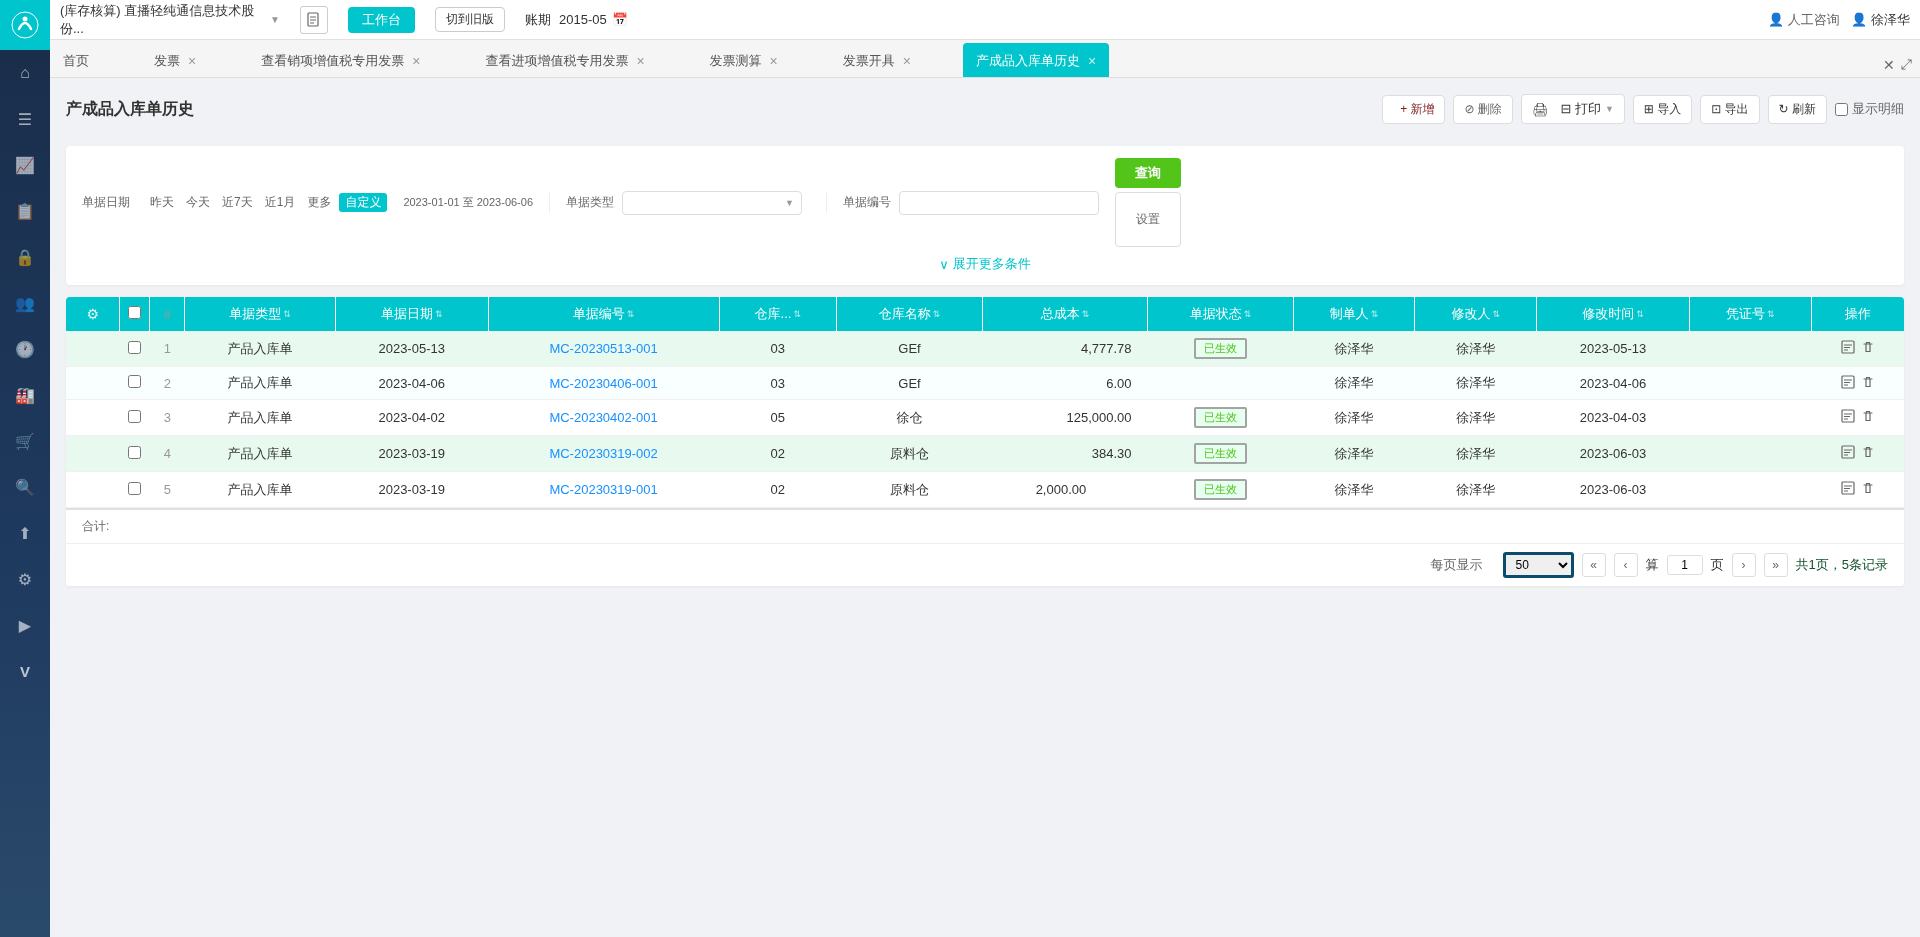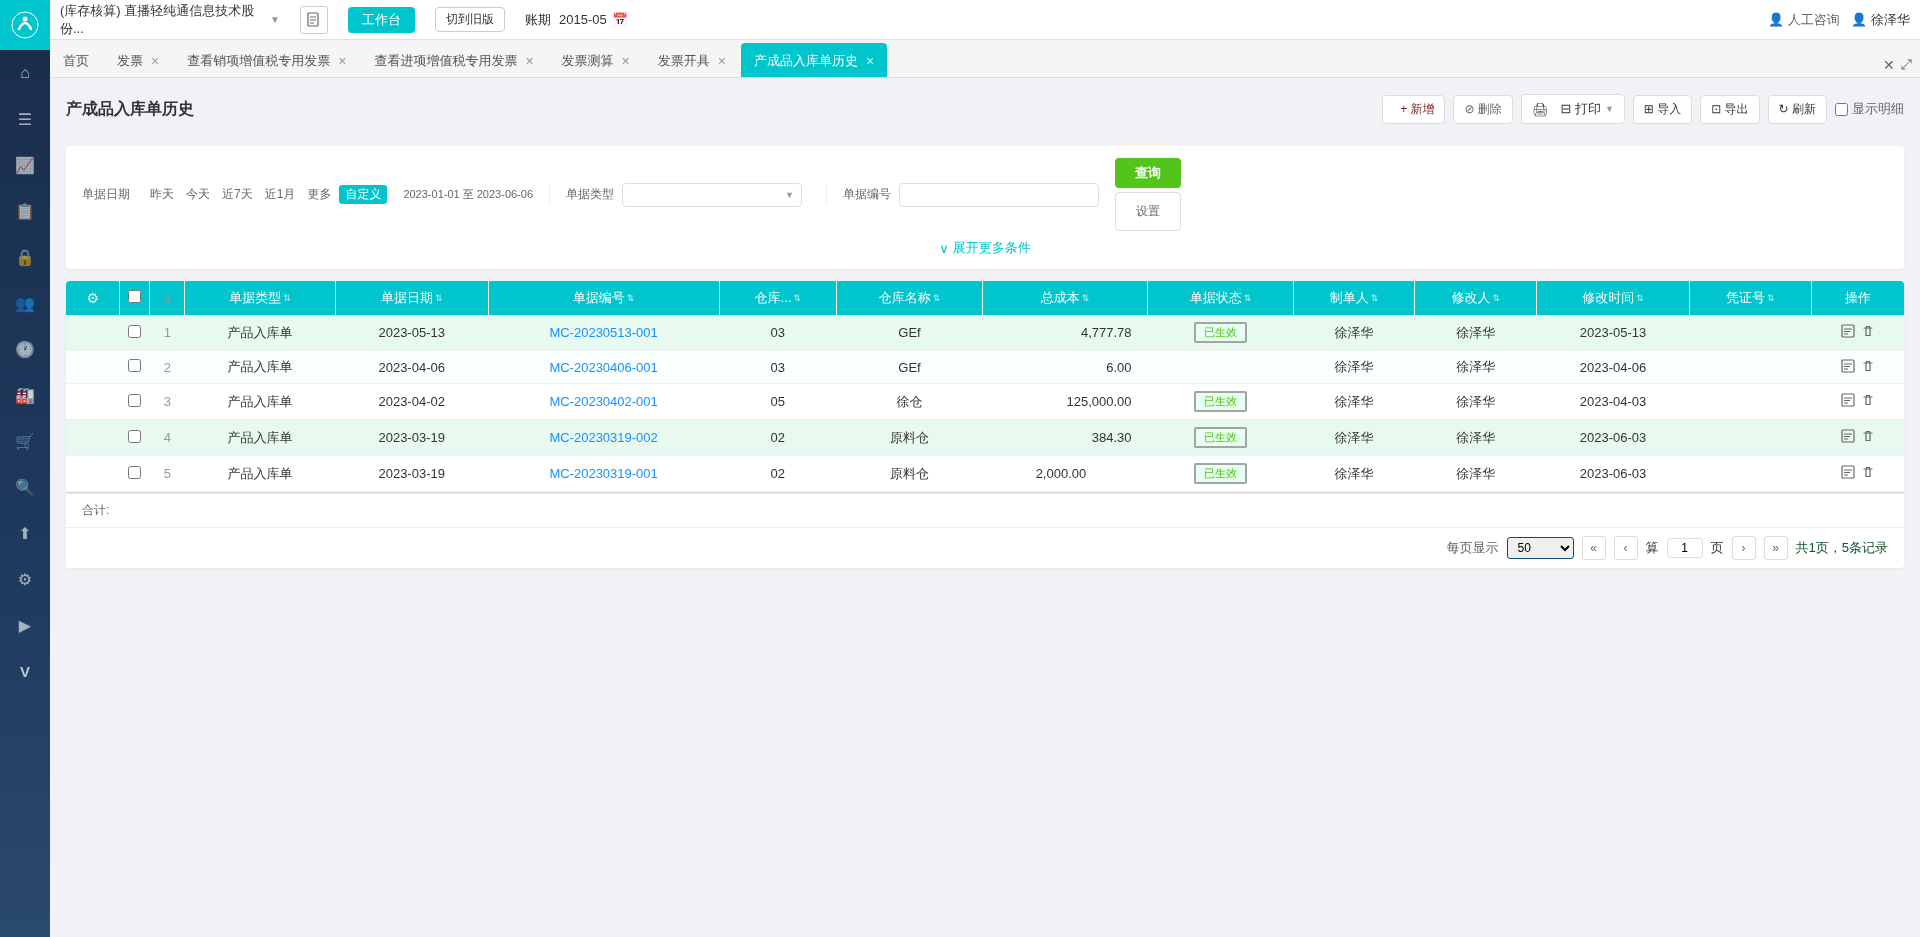--- a/index.html
+++ b/index.html
@@ -112,20 +112,21 @@
     
     .tabbar {
       height: 38px;
       background: #f5f5f5;
       border-bottom: 1px solid #ddd;
       display: flex;
       align-items: flex-end;
       padding-left: 0;
       flex-shrink: 0;
       overflow-x: auto;
+      gap: 37px;
     }
     .tab {
       height: 34px;
       padding: 0 12px;
       display: flex;
       align-items: center;
       gap: 6px;
       border: 1px solid transparent;
       border-bottom: none;
       cursor: pointer;
@@ -274,21 +275,21 @@
       padding: 6px 20px;
       cursor: pointer;
       font-size: 13px;
       font-weight: bold;
     }
     .settings-btn {
       background: white;
       color: #666;
       border: 1px solid #ddd;
       border-radius: 4px;
-      padding: 10px 20px;
+      padding: 18px 20px;
       cursor: pointer;
       font-size: 12px;
     }
     .query-group { display: flex; flex-direction: column; gap: 4px; align-items: flex-end; }
 
     .expand-more {
       margin-top: 8px;
       display: flex;
       align-items: center;
       justify-content: center;
@@ -372,25 +373,26 @@
       padding: 8px 16px;
       display: flex;
       align-items: center;
       justify-content: flex-end;
       gap: 8px;
       font-size: 12px;
       color: #333;
     }
     .page-size-label { color: #666; }
     .page-size-select {
-      border: 1px solid #0c4a6e;
+      border: 3px solid #0c4a6e;
       border-radius: 3px;
       padding: 2px 18px 2px 6px;
       font-size: 12px;
       cursor: pointer;
+      margin-left: 12px;
     }
     .page-nav-btn {
       background: white;
       border: 1px solid #ddd;
       border-radius: 3px;
       width: 24px; height: 24px;
       display: flex; align-items: center; justify-content: center;
       cursor: pointer;
       color: #666;
       font-size: 12px;

